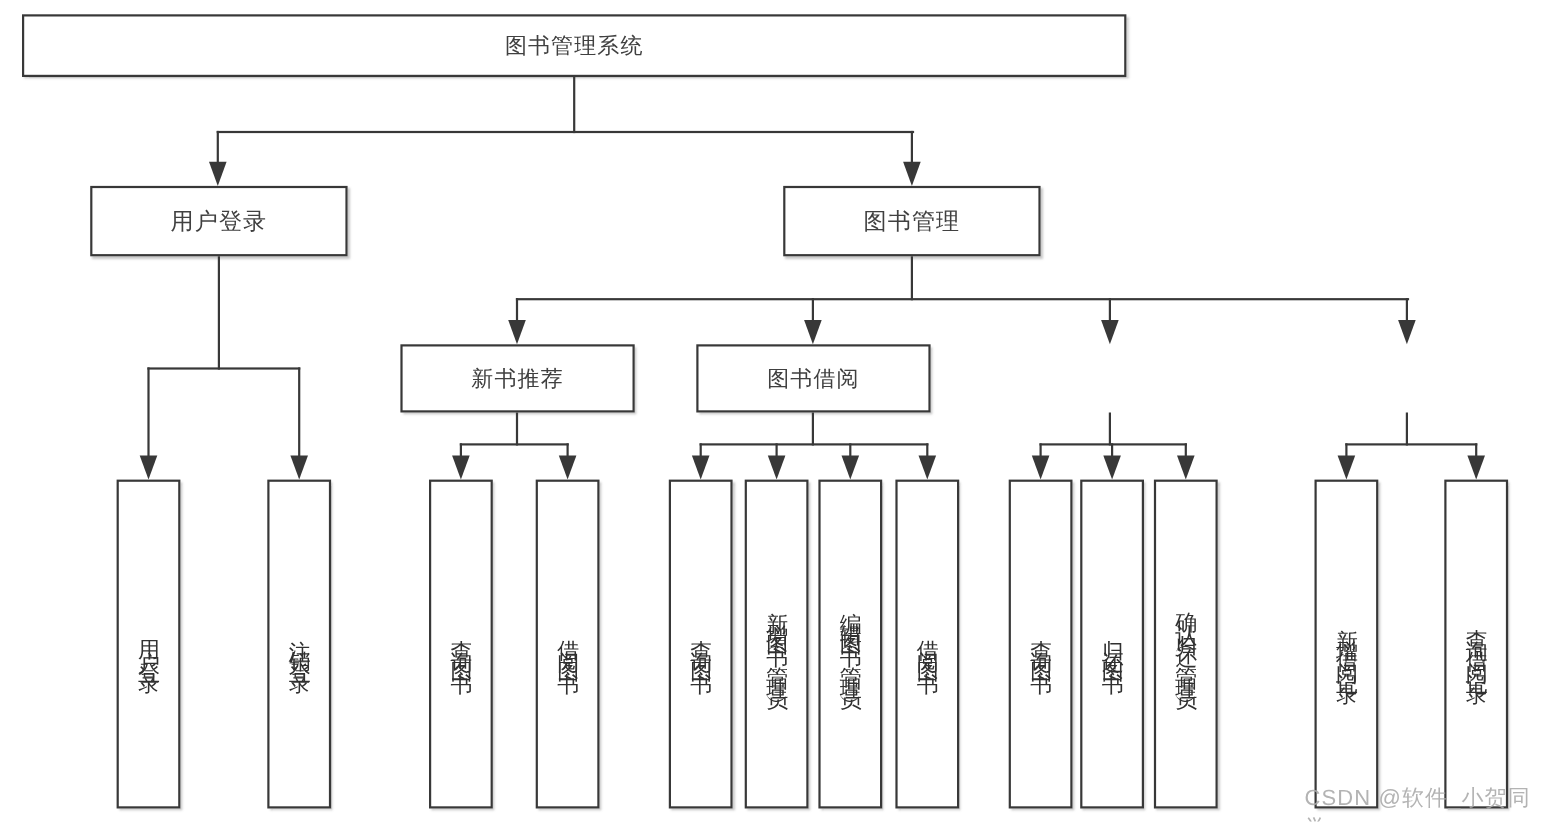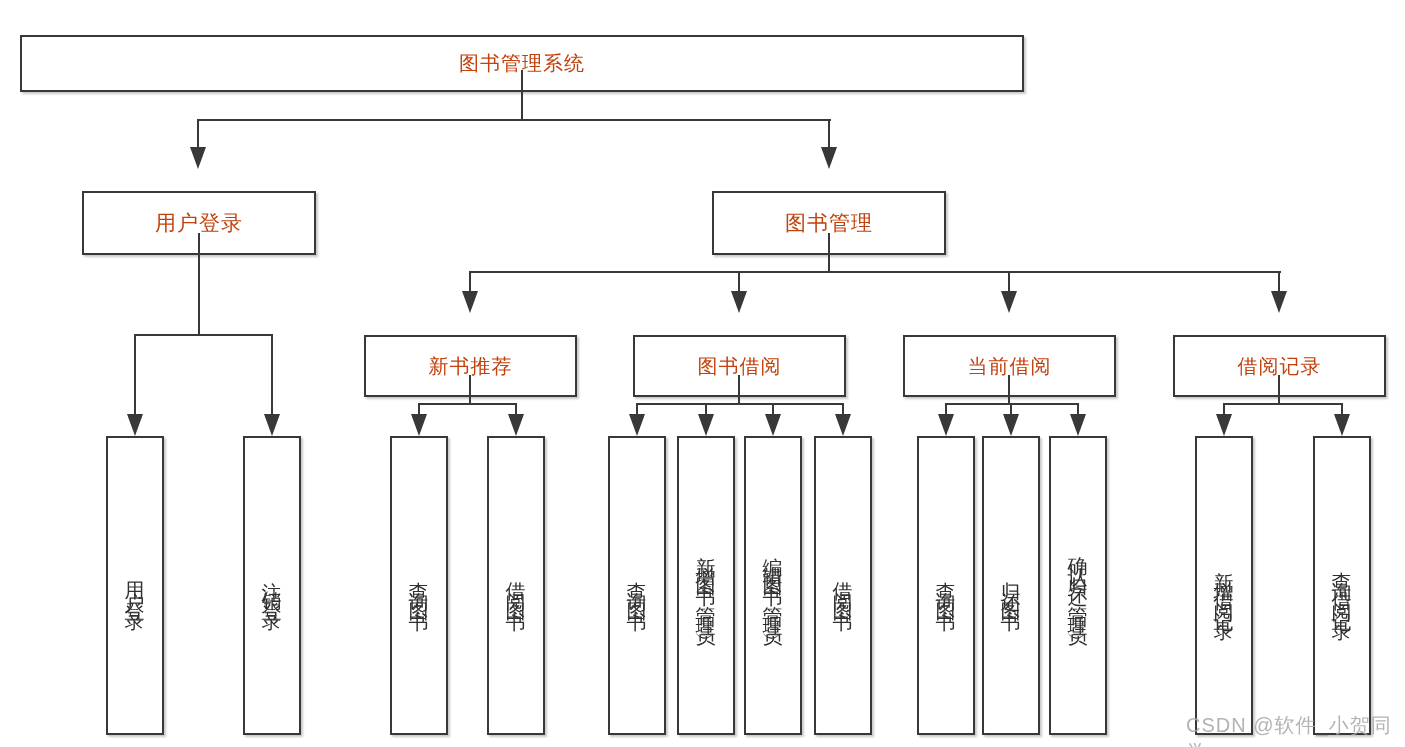--- a/index.html
+++ b/index.html
@@ -3,23 +3,22 @@
 <meta charset="utf-8">
 <style>
   html,body{margin:0;padding:0;background:#ffffff;}
   .canvas{
     position:relative;width:1405px;height:747px;background:#ffffff;overflow:hidden;
     font-family:"Liberation Sans","DejaVu Sans",sans-serif;color:#303030;
   }
   .box{
     position:absolute;box-sizing:border-box;border:2px solid #383838;background:#ffffff;
     display:flex;align-items:center;justify-content:center;
-    font-size:20px;letter-spacing:1px;color:#c2410c;
+    font-size:20px;letter-spacing:1px;color:#404040;
     box-shadow:2px 2px 2px rgba(100,100,100,0.35);
-    margin-top:22px;
   }
   .lvl1{font-size:20px;}
   .lvl2{font-size:21px;}
   .vbox{
     position:absolute;box-sizing:border-box;border:2px solid #383838;background:#ffffff;
     display:flex;align-items:center;justify-content:center;
     box-shadow:2px 2px 2px rgba(100,100,100,0.35);
   }
   .vtext{
     writing-mode:vertical-rl;text-orientation:mixed;
@@ -75,26 +74,20 @@
   <div class="arrow" style="left:462px;top:291px;"></div>
   <div class="arrow" style="left:731px;top:291px;"></div>
   <div class="arrow" style="left:1001px;top:291px;"></div>
   <div class="arrow" style="left:1271px;top:291px;"></div>
 
   <div class="box" style="left:633px;top:313px;width:213px;height:62px;">
     <span>图书借阅</span>
   </div>
   <div class="box" style="left:364px;top:313px;width:213px;height:62px;">
     <span>新书推荐</span>
-  </div>
-  <div class="box" style="left:903px;top:313px;width:213px;height:62px;">
-    <span>当前借阅</span>
-  </div>
-  <div class="box" style="left:1173px;top:313px;width:213px;height:62px;">
-    <span>借阅记录</span>
   </div>
 
   <div class="line" style="left:469px;top:375px;width:2px;height:30px;"></div>
   <div class="line" style="left:418px;top:403px;width:99px;height:2px;"></div>
   <div class="line" style="left:418px;top:403px;width:2px;height:14px;"></div>
   <div class="line" style="left:515px;top:403px;width:2px;height:14px;"></div>
   <div class="arrow" style="left:411px;top:414px;"></div>
   <div class="arrow" style="left:508px;top:414px;"></div>
 
   <div class="line" style="left:738px;top:375px;width:2px;height:30px;"></div>

